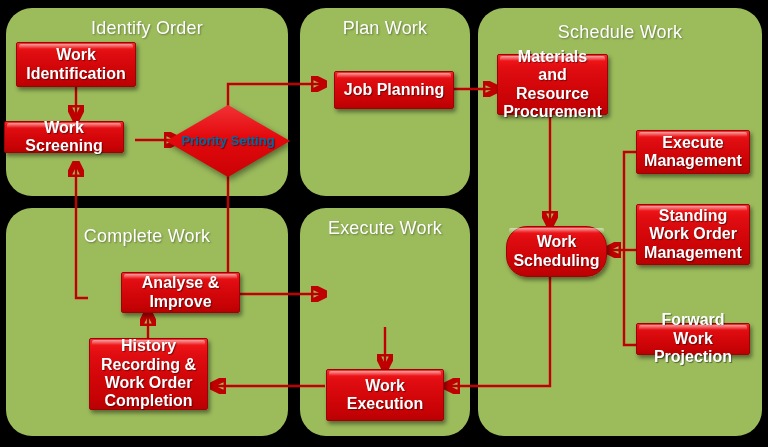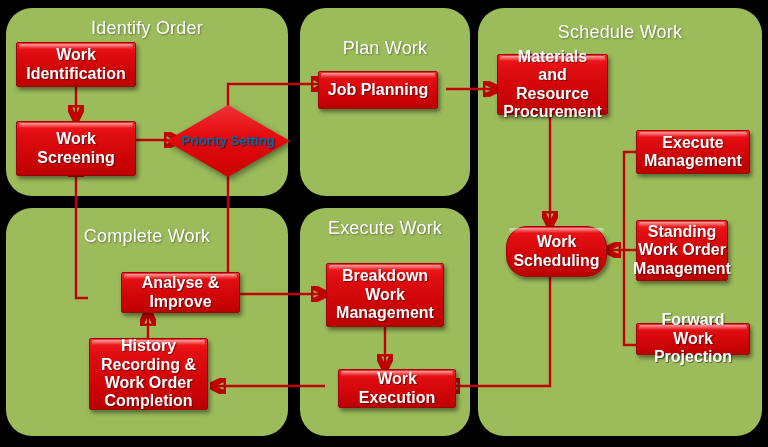--- a/index.html
+++ b/index.html
@@ -107,21 +107,21 @@
 
 <div id="stage">
 
   <div class="panel" style="left:6px; top:8px; width:282px; height:188px;"></div>
   <div class="panel" style="left:300px; top:8px; width:170px; height:188px;"></div>
   <div class="panel" style="left:478px; top:8px; width:284px; height:428px;"></div>
   <div class="panel" style="left:6px; top:208px; width:282px; height:228px;"></div>
   <div class="panel" style="left:300px; top:208px; width:170px; height:228px;"></div>
 
   <div class="panel-title" style="left:6px; width:282px; top:18px;">Identify Order</div>
-  <div class="panel-title" style="left:300px; width:170px; top:18px;margin-top:20px;">Plan Work</div>
+  <div class="panel-title" style="left:300px; width:170px; top:18px;">Plan Work</div>
   <div class="panel-title" style="left:478px; width:284px; top:22px;text-align:center;">Schedule Work</div>
   <div class="panel-title" style="left:6px; width:282px; top:226px;">Complete Work</div>
   <div class="panel-title" style="left:300px; width:170px; top:218px;text-align:center;">Execute Work</div>
 
   <svg id="wires" viewBox="0 0 768 447" xmlns="http://www.w3.org/2000/svg">
     <defs>
       <marker id="ah" markerWidth="7" markerHeight="7" refX="6" refY="3.5" orient="auto" markerUnits="strokeWidth">
         <path d="M0,0 L7,3.5 L0,7 Z" fill="#C00000" stroke="none"></path>
       </marker>
     </defs>
@@ -148,40 +148,39 @@
 
     <path d="M325,386 L212,386" marker-end="url(#ah)"></path>
 
     <path d="M148,339 L148,312" marker-end="url(#ah)"></path>
 
     <path d="M88,298 L76,298 L76,163" marker-end="url(#ah)"></path>
   </svg>
 
   <div class="node" style="left:16px; top:42px; width:120px; height:45px;">Work Identification</div>
 
-  <div class="node" style="left:16px; top:121px; width:120px; height:55px;">Work Screening</div>
+  <div class="node" style="left:4px; top:121px; width:120px; height:32px;">Work Screening</div>
 
   <div class="diamond" style="left:166px; top:105px; width:124px; height:72px;">
     <div class="dshape"></div>
     <div class="dlabel">Priority Setting</div>
   </div>
 
-  <div class="node" style="left:318px; top:71px; width:120px; height:38px;">Job Planning</div>
+  <div class="node" style="left:334px; top:71px; width:120px; height:38px;">Job Planning</div>
 
   <div class="node" style="left:497px; top:54px; width:111px; height:61px;">Materials and Resource Procurement</div>
 
   <div class="node" style="left:636px; top:130px; width:114px; height:44px;">Execute Management</div>
 
   <div class="node" style="left:506px; top:226px; width:101px; height:51px;border-radius:21px;">Work Scheduling</div>
 
-  <div class="node" style="left:636px; top:220px; width:92px; height:61px;">Standing Work Order Management</div>
+  <div class="node" style="left:636px; top:204px; width:114px; height:61px;">Standing Work Order Management</div>
 
   <div class="node" style="left:636px; top:323px; width:114px; height:32px;">Forward Work Projection</div>
 
   <div class="node" style="left:89px; top:272px; width:119px; height:41px;margin-left:32px;">Analyse &amp; Improve</div>
 
   <div class="node" style="left:89px; top:338px; width:119px; height:72px;">History Recording &amp; Work Order Completion</div>
 
-  <div class="node" style="left:326px; top:263px; width:118px; height:64px;">Breakdown Work Management</div>
 
-  <div class="node" style="left:326px; top:369px; width:118px; height:39px;margin-left:12px;">Work Execution</div>
+  <div class="node" style="left:326px; top:369px; width:118px; height:52px;">Work Execution</div>
 
 </div>
 
 </body></html>

